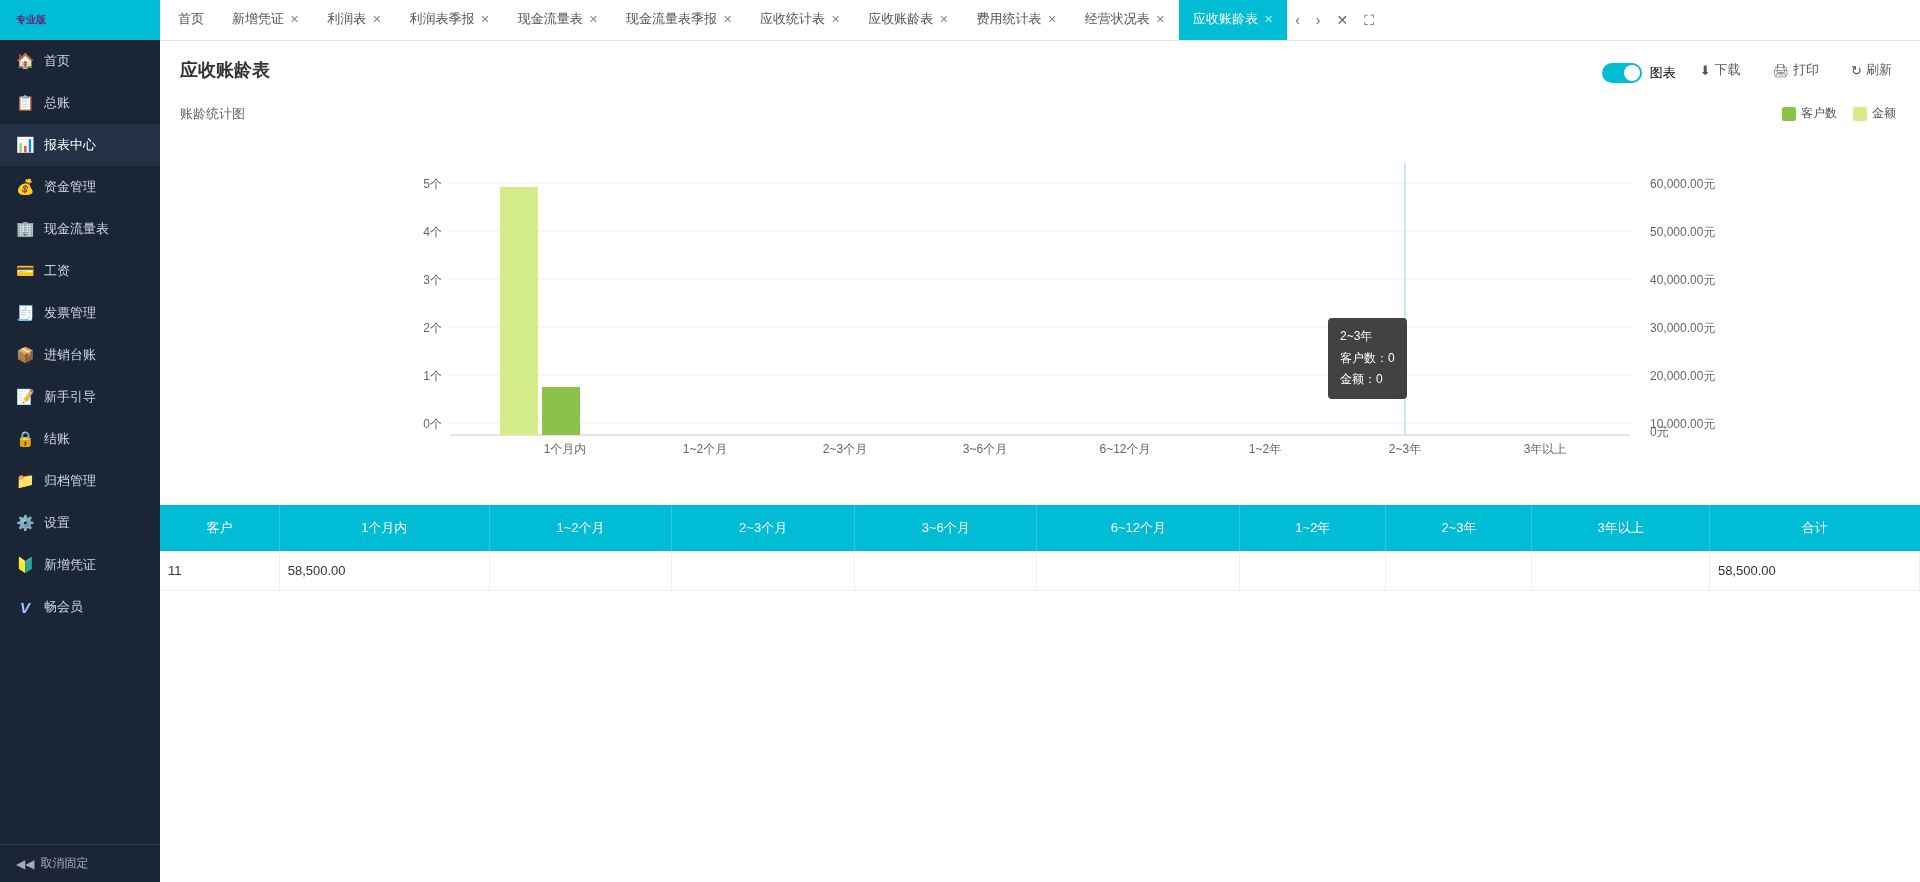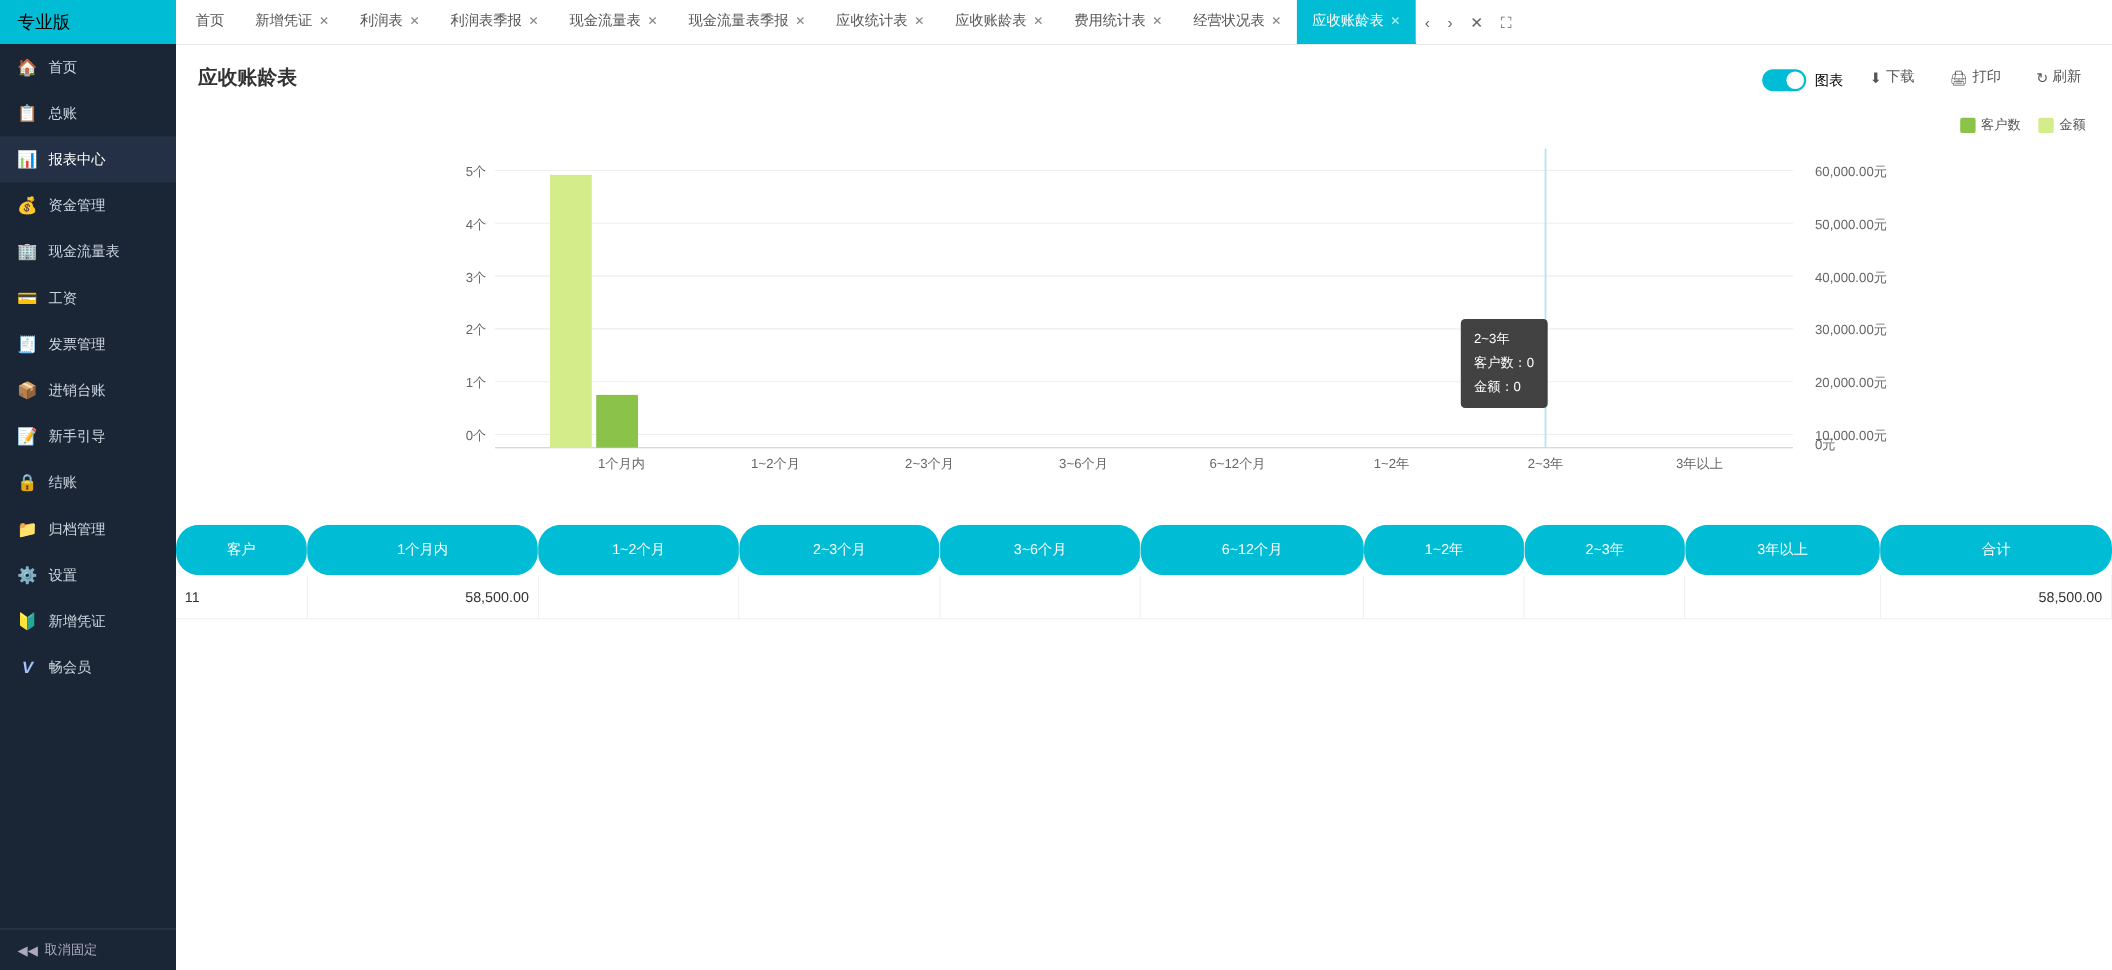--- a/index.html
+++ b/index.html
@@ -14,23 +14,23 @@
       flex-direction: column;
       flex-shrink: 0;
       height: 100%;
     }
     .sidebar-logo {
       background: #00bcd4;
       height: 40px;
       display: flex;
       align-items: center;
       padding: 0 16px;
-      color: #000000;
-      font-size: 16px;
-      font-weight: normal;
+      color: #701a75;
+      font-size: 10px;
+      font-weight: bold;
     }
     .sidebar-item {
       display: flex;
       align-items: center;
       padding: 12px 16px;
       cursor: pointer;
       gap: 10px;
       color: #cdd5e0;
       font-size: 13px;
     }
@@ -220,28 +220,27 @@
     }
     .data-table thead tr {
       background: #00bcd4;
       color: white;
     }
     .data-table thead th {
       padding: 14px 8px;
       text-align: center;
       font-weight: normal;
       border-right: 1px solid rgba(255,255,255,0.2);
-      border-radius: 21px;
     }
     .data-table thead th:last-child { border-right: none; }
     .data-table tbody tr { background: white; }
     .data-table tbody tr:nth-child(even) { background: #fafafa; }
     .data-table tbody td {
       padding: 12px 8px;
-      text-align: right;
+      text-align: left;
       border-bottom: 1px solid #f0f0f0;
       border-right: 1px solid #f0f0f0;
       color: #333;
     }
     .data-table tbody td:first-child { text-align: left; }
     .data-table .total-row td {
       font-weight: bold;
       border-top: 1px solid #e0e0e0;
     }
     .total-icon {
@@ -397,20 +396,21 @@
           <span>打印</span>
         </button>
         <button class="action-btn">
           <span>↻</span>
           <span>刷新</span>
         </button>
       </div>
     </div>
 
     <div class="chart-section">
+      <div class="chart-title">账龄统计图</div>
       <div class="chart-legend">
         <div class="legend-item">
           <div class="legend-dot" style="background:#8bc34a;"></div>
           <span>客户数</span>
         </div>
         <div class="legend-item">
           <div class="legend-dot" style="background:#d4ed8a;"></div>
           <span>金额</span>
         </div>
       </div>

